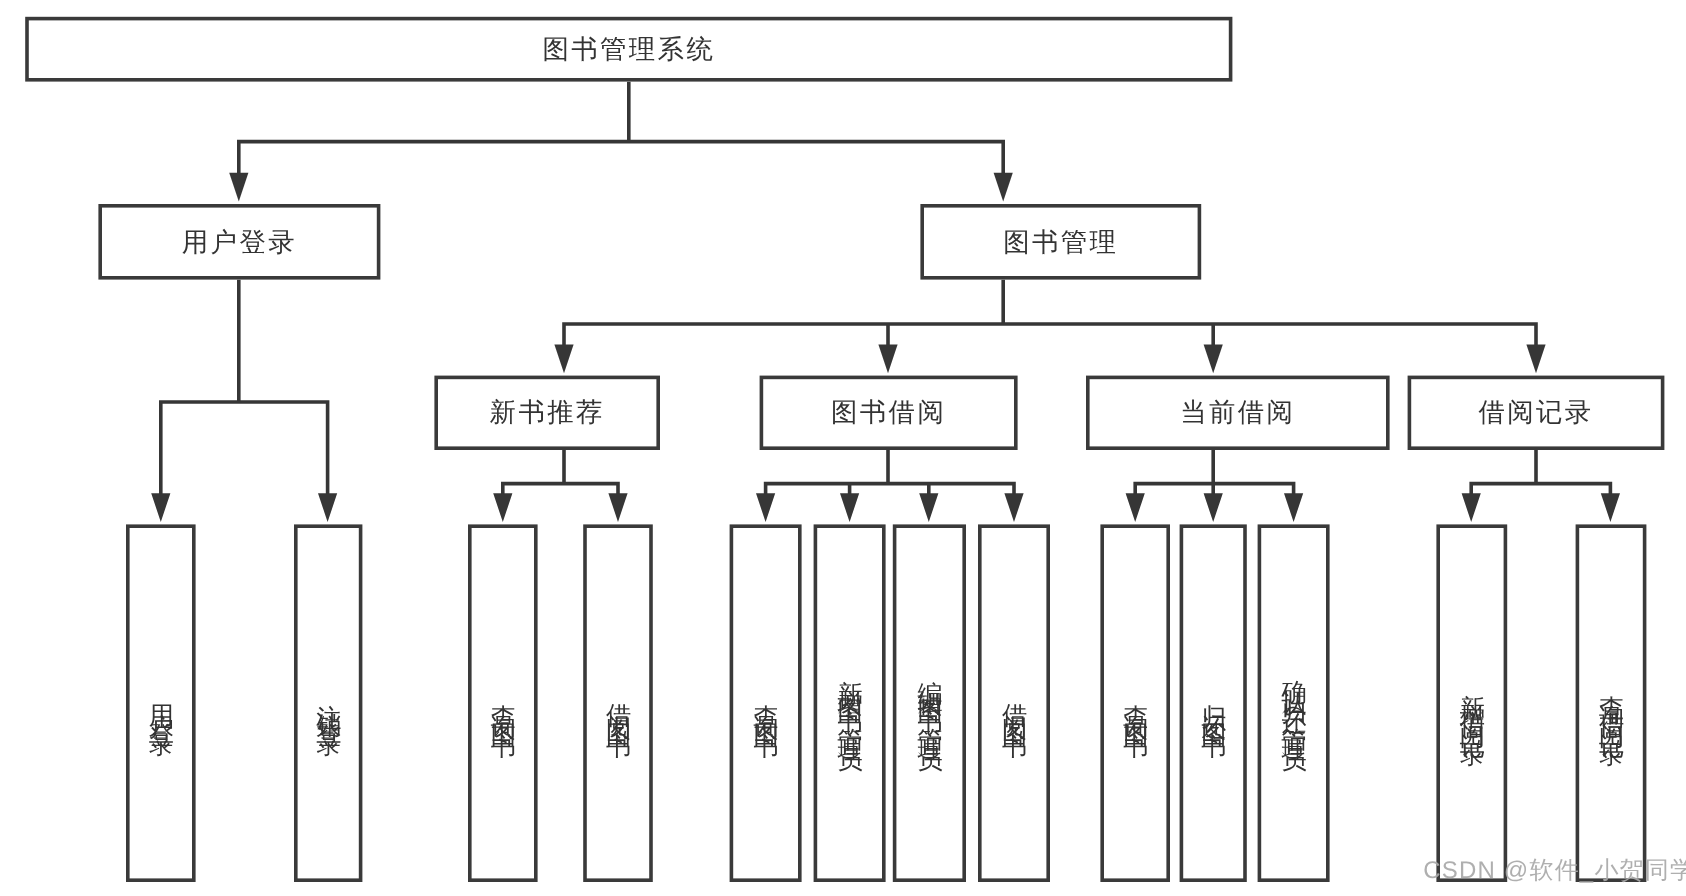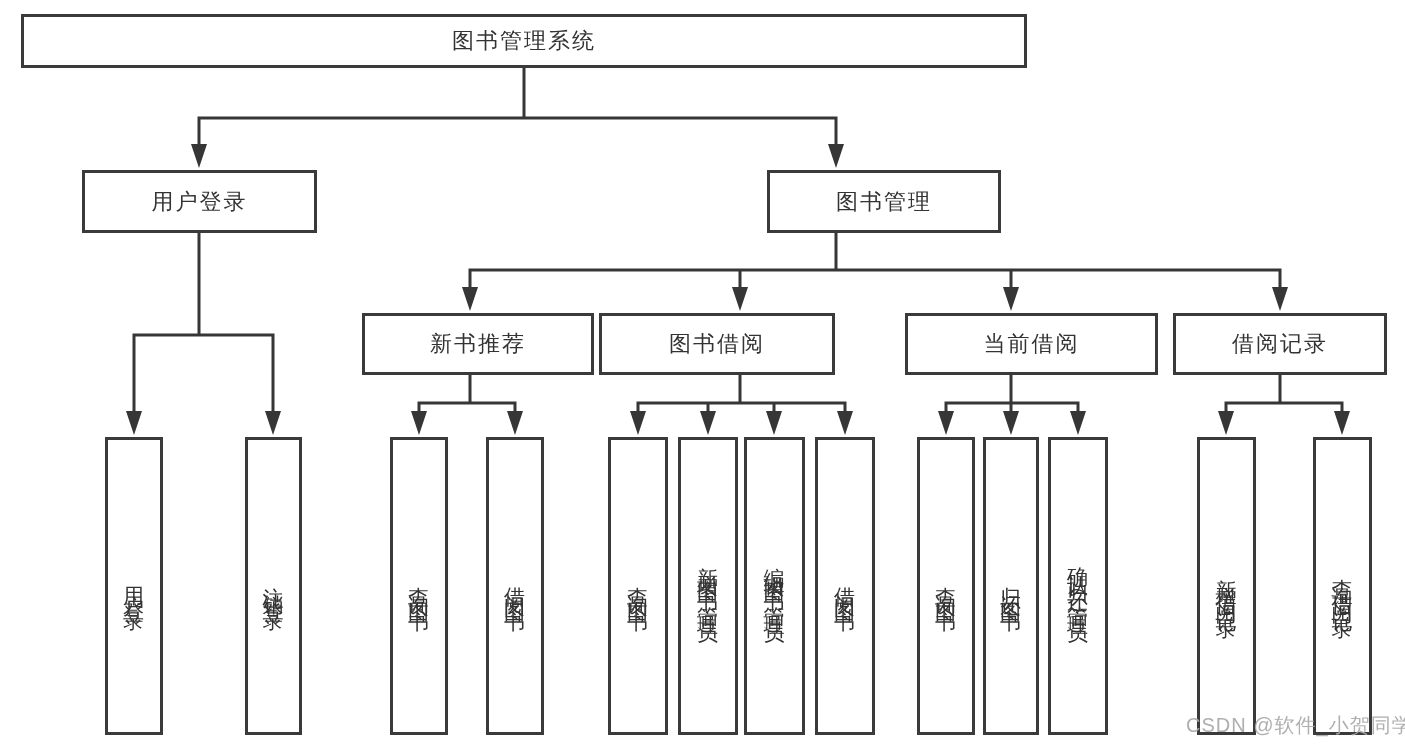--- a/index.html
+++ b/index.html
@@ -125,24 +125,24 @@
     <span>图书管理系统</span>
   </div>
 
   <div class="box hbox" style="left:82px; top:170px; width:235px; height:63px;">
     <span>用户登录</span>
   </div>
   <div class="box hbox" style="left:719px; top:170px; width:234px; height:63px;margin-left:48px;">
     <span>图书管理</span>
   </div>
 
-  <div class="box hbox" style="left:362px; top:313px; width:232px; height:62px;">
+  <div class="box hbox" style="left:362px; top:313px; width:188px; height:62px;">
     <span>新书推荐</span>
   </div>
-  <div class="box hbox" style="left:599px; top:313px; width:236px; height:62px;">
+  <div class="box hbox" style="left:633px; top:313px; width:215px; height:62px;">
     <span>图书借阅</span>
   </div>
   <div class="box hbox" style="left:905px; top:313px; width:253px; height:62px;">
     <span>当前借阅</span>
   </div>
   <div class="box hbox" style="left:1173px; top:313px; width:214px; height:62px;">
     <span>借阅记录</span>
   </div>
 
   <div class="box vbox" style="left:105px; top:437px; width:58px; height:298px;">

